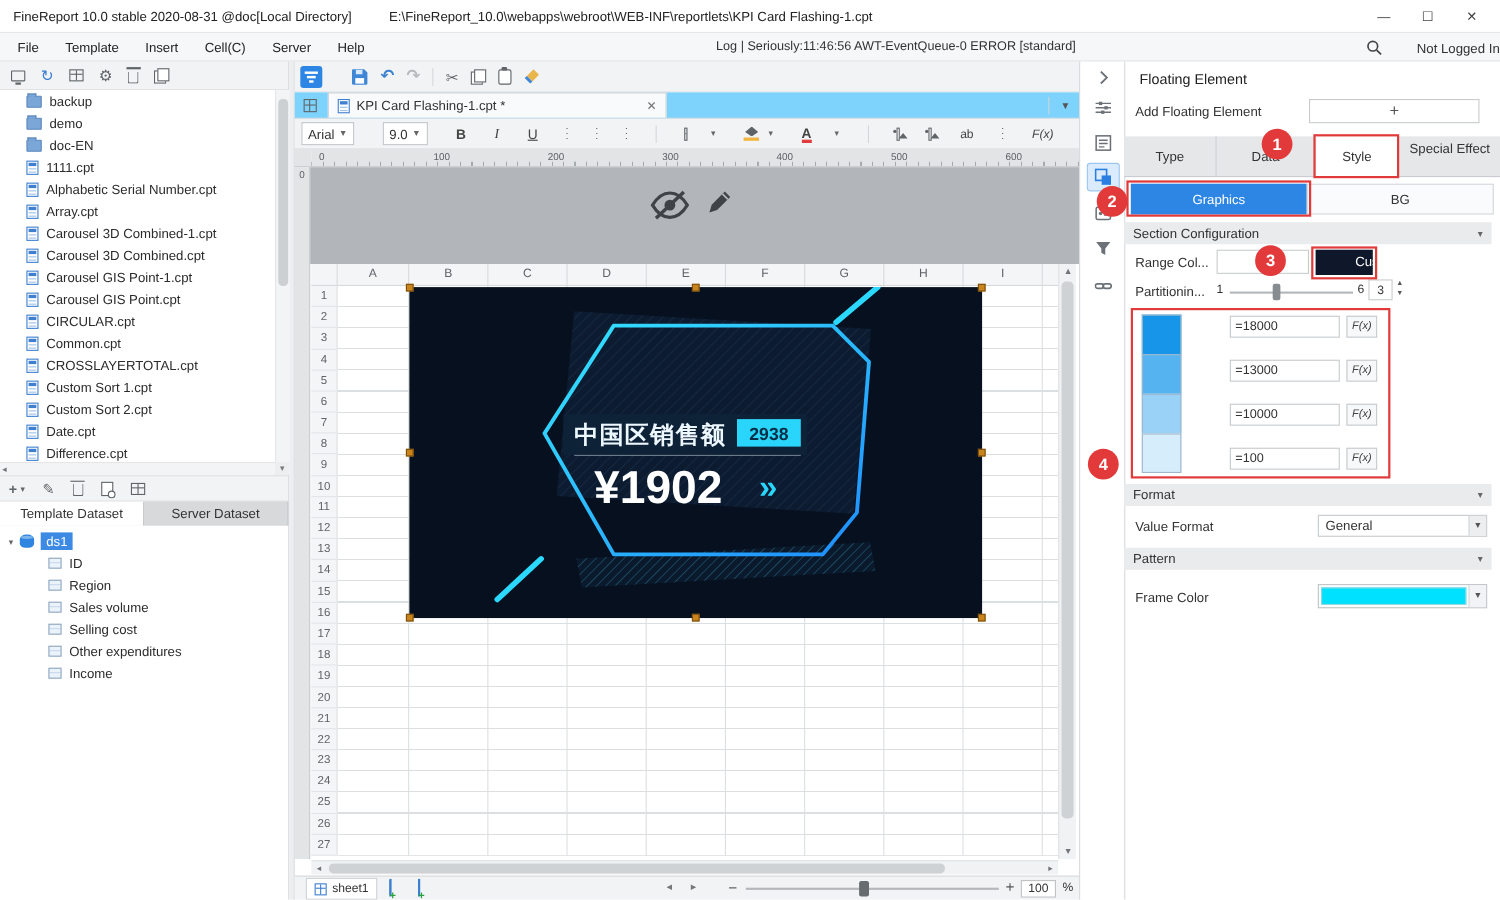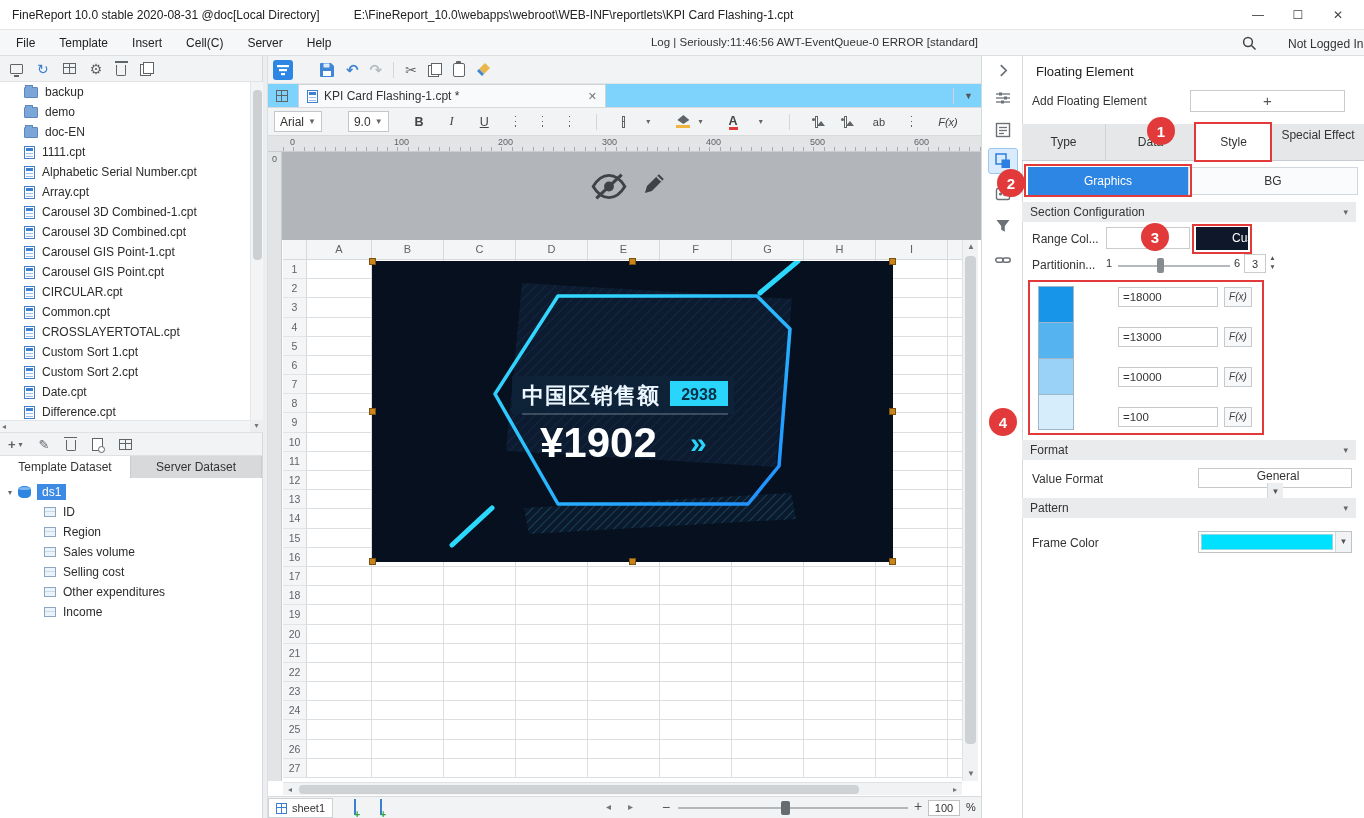--- a/index.html
+++ b/index.html
@@ -95,21 +95,21 @@
 .grid{left:307px;top:260px;width:655px;height:518px;background:#fff;background-image:repeating-linear-gradient(to bottom,transparent 0 18.185px,#dcdfe2 18.185px 19.185px);position:absolute;}
 .vline{position:absolute;top:0;width:1px;height:100%;background:#dcdfe2;}
 .kpi{left:372px;top:261px;width:521px;height:301px;z-index:5;position:absolute;}
 .handle{position:absolute;width:7px;height:7px;background:#c9841c;border:1px solid #7d5110;z-index:7;}
 .vscroll{left:962px;top:240px;width:16px;height:541px;background:#f1f2f3;border-left:1px solid #e0e2e4;}
 .vscroll .thumb{position:absolute;left:2px;top:16px;width:11px;height:488px;background:#cfd2d5;border-radius:4px;}
 .sarrow{position:absolute;width:16px;height:14px;text-align:center;font-size:8px;color:#6f7479;line-height:14px;}
 .hscroll{left:283px;top:782px;width:679px;height:13px;background:#f1f2f3;border-top:1px solid #e0e2e4;}
 .hscroll .thumb{position:absolute;left:16px;top:2px;width:560px;height:9px;background:#cfd2d5;border-radius:4px;}
 .sheetbar{left:268px;top:796px;width:717px;height:22px;background:#f2f3f4;border-top:1px solid #d8dadc;position:absolute;}
-.sheettab{position:absolute;left:0;top:1px;height:20px;background:#fff;border:1px solid #cdd1d4;display:flex;align-items:center;gap:5px;padding:0 7px;font-size:11px;color:#333;}
+.sheettab{position:absolute;left:10px;top:1px;height:20px;background:#fff;border:1px solid #cdd1d4;display:flex;align-items:center;gap:5px;padding:0 7px;font-size:11px;color:#333;}
 .zoombox{position:absolute;width:32px;height:16px;border:1px solid #bfc3c6;background:#fff;text-align:center;font-size:11px;line-height:15px;color:#333;}
 
 .rstrip{left:981px;top:56px;width:41px;height:762px;background:#fff;border-left:1px solid #d6d9dc;}
 .rs-ico{position:absolute;left:993px;width:20px;height:20px;display:flex;align-items:center;justify-content:center;}
 .rs-active{position:absolute;left:988px;width:30px;height:26px;background:#d9ebfc;border:1px solid #9cc6ef;border-radius:3px;}
 
 .rpanel{left:1022px;top:56px;width:342px;height:762px;background:#fff;border-left:1px solid #d6d9dc;}
 .rp-title{position:absolute;left:1036px;top:64px;font-size:13px;color:#222;}
 .addbtn{position:absolute;left:1190px;top:90px;width:155px;height:22px;border:1px solid #c8cbce;background:#fff;text-align:center;font-size:15px;color:#555;line-height:20px;}
 .rp-label{position:absolute;font-size:12px;color:#333;}
@@ -630,21 +630,21 @@
   <span class="fxbtn" style="top:367px;">F(x)</span>
   <span class="rangeinput" style="top:407px;">=100</span>
   <span class="fxbtn" style="top:407px;">F(x)</span>
 
   <div class="secbar" style="top:440px;">
     <span>Format</span>
     <span class="caret">▾</span>
   </div>
 
   <span class="rp-label" style="left:1032px;top:472px;">Value Format</span>
-  <span class="dropdown" style="left:1198px;top:468px;width:154px;flex-direction:column;">
+  <span class="dropdown" style="left:1198px;top:468px;width:154px;">
     <span class="dtext">General</span>
     <span class="dcaret">▼</span>
   </span>
 
   <div class="secbar" style="top:498px;">
     <span>Pattern</span>
     <span class="caret">▾</span>
   </div>
 
   <span class="rp-label" style="left:1032px;top:536px;">Frame Color</span>

